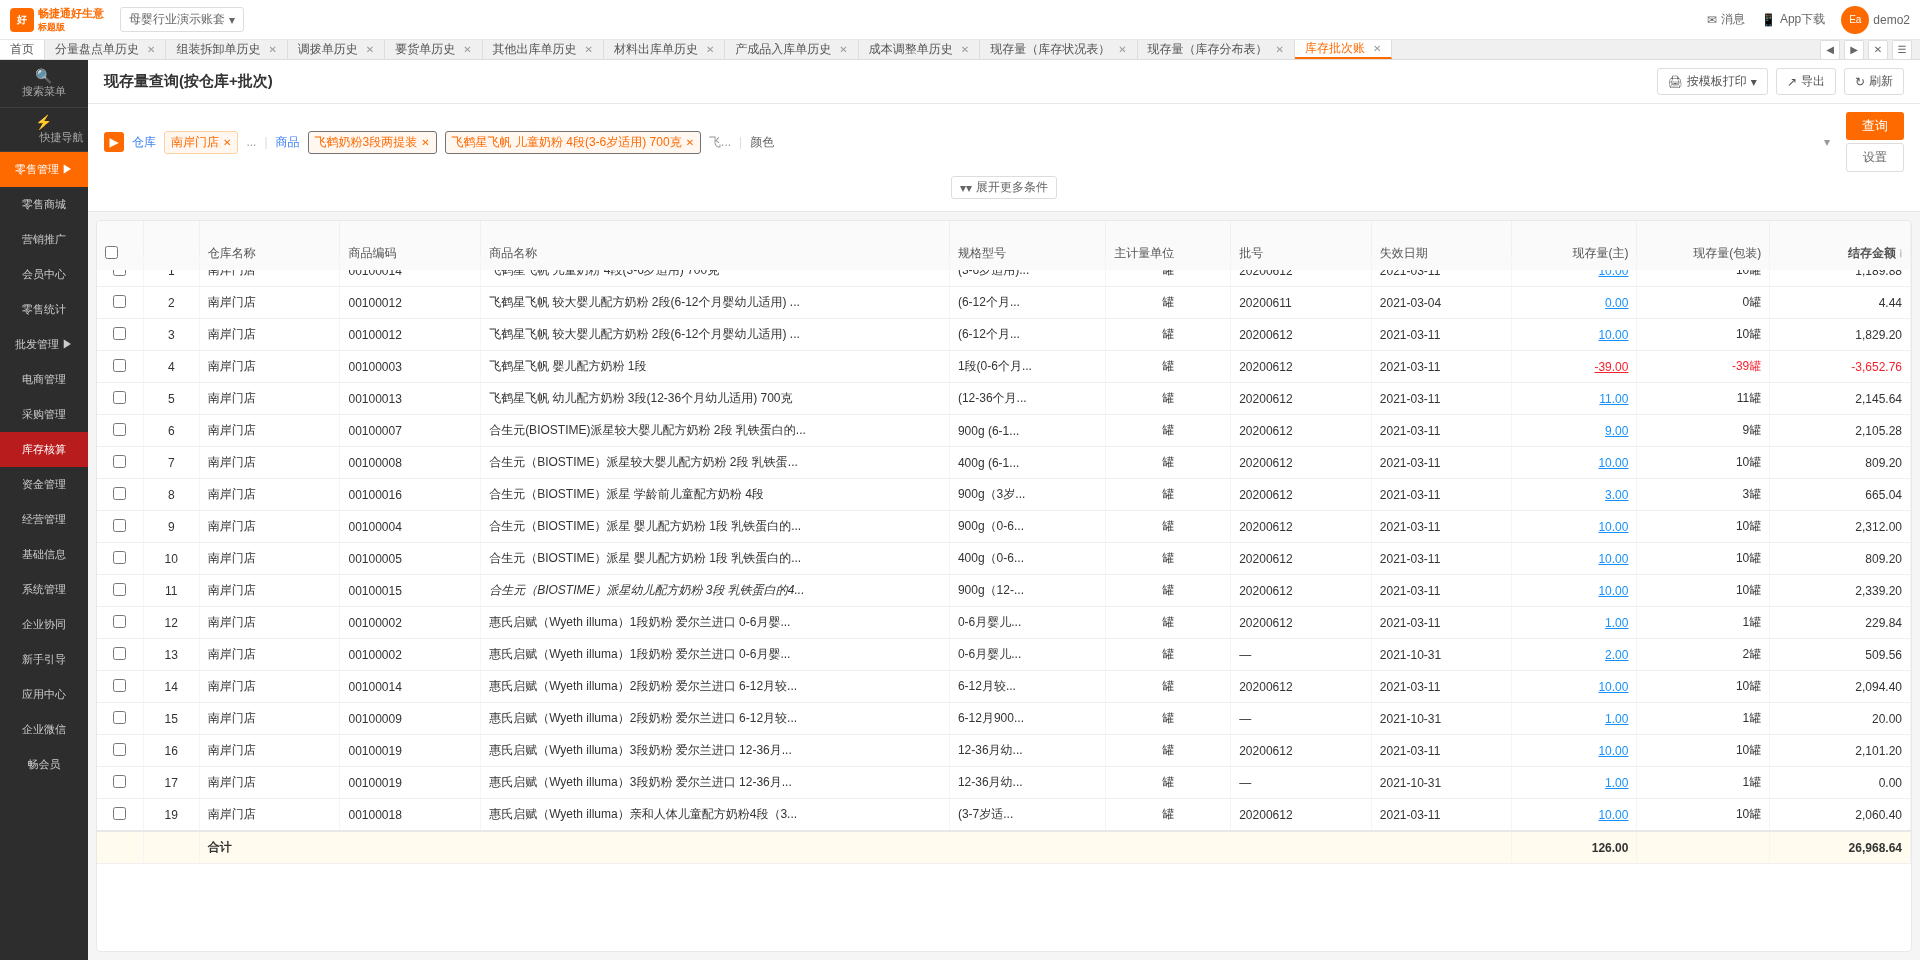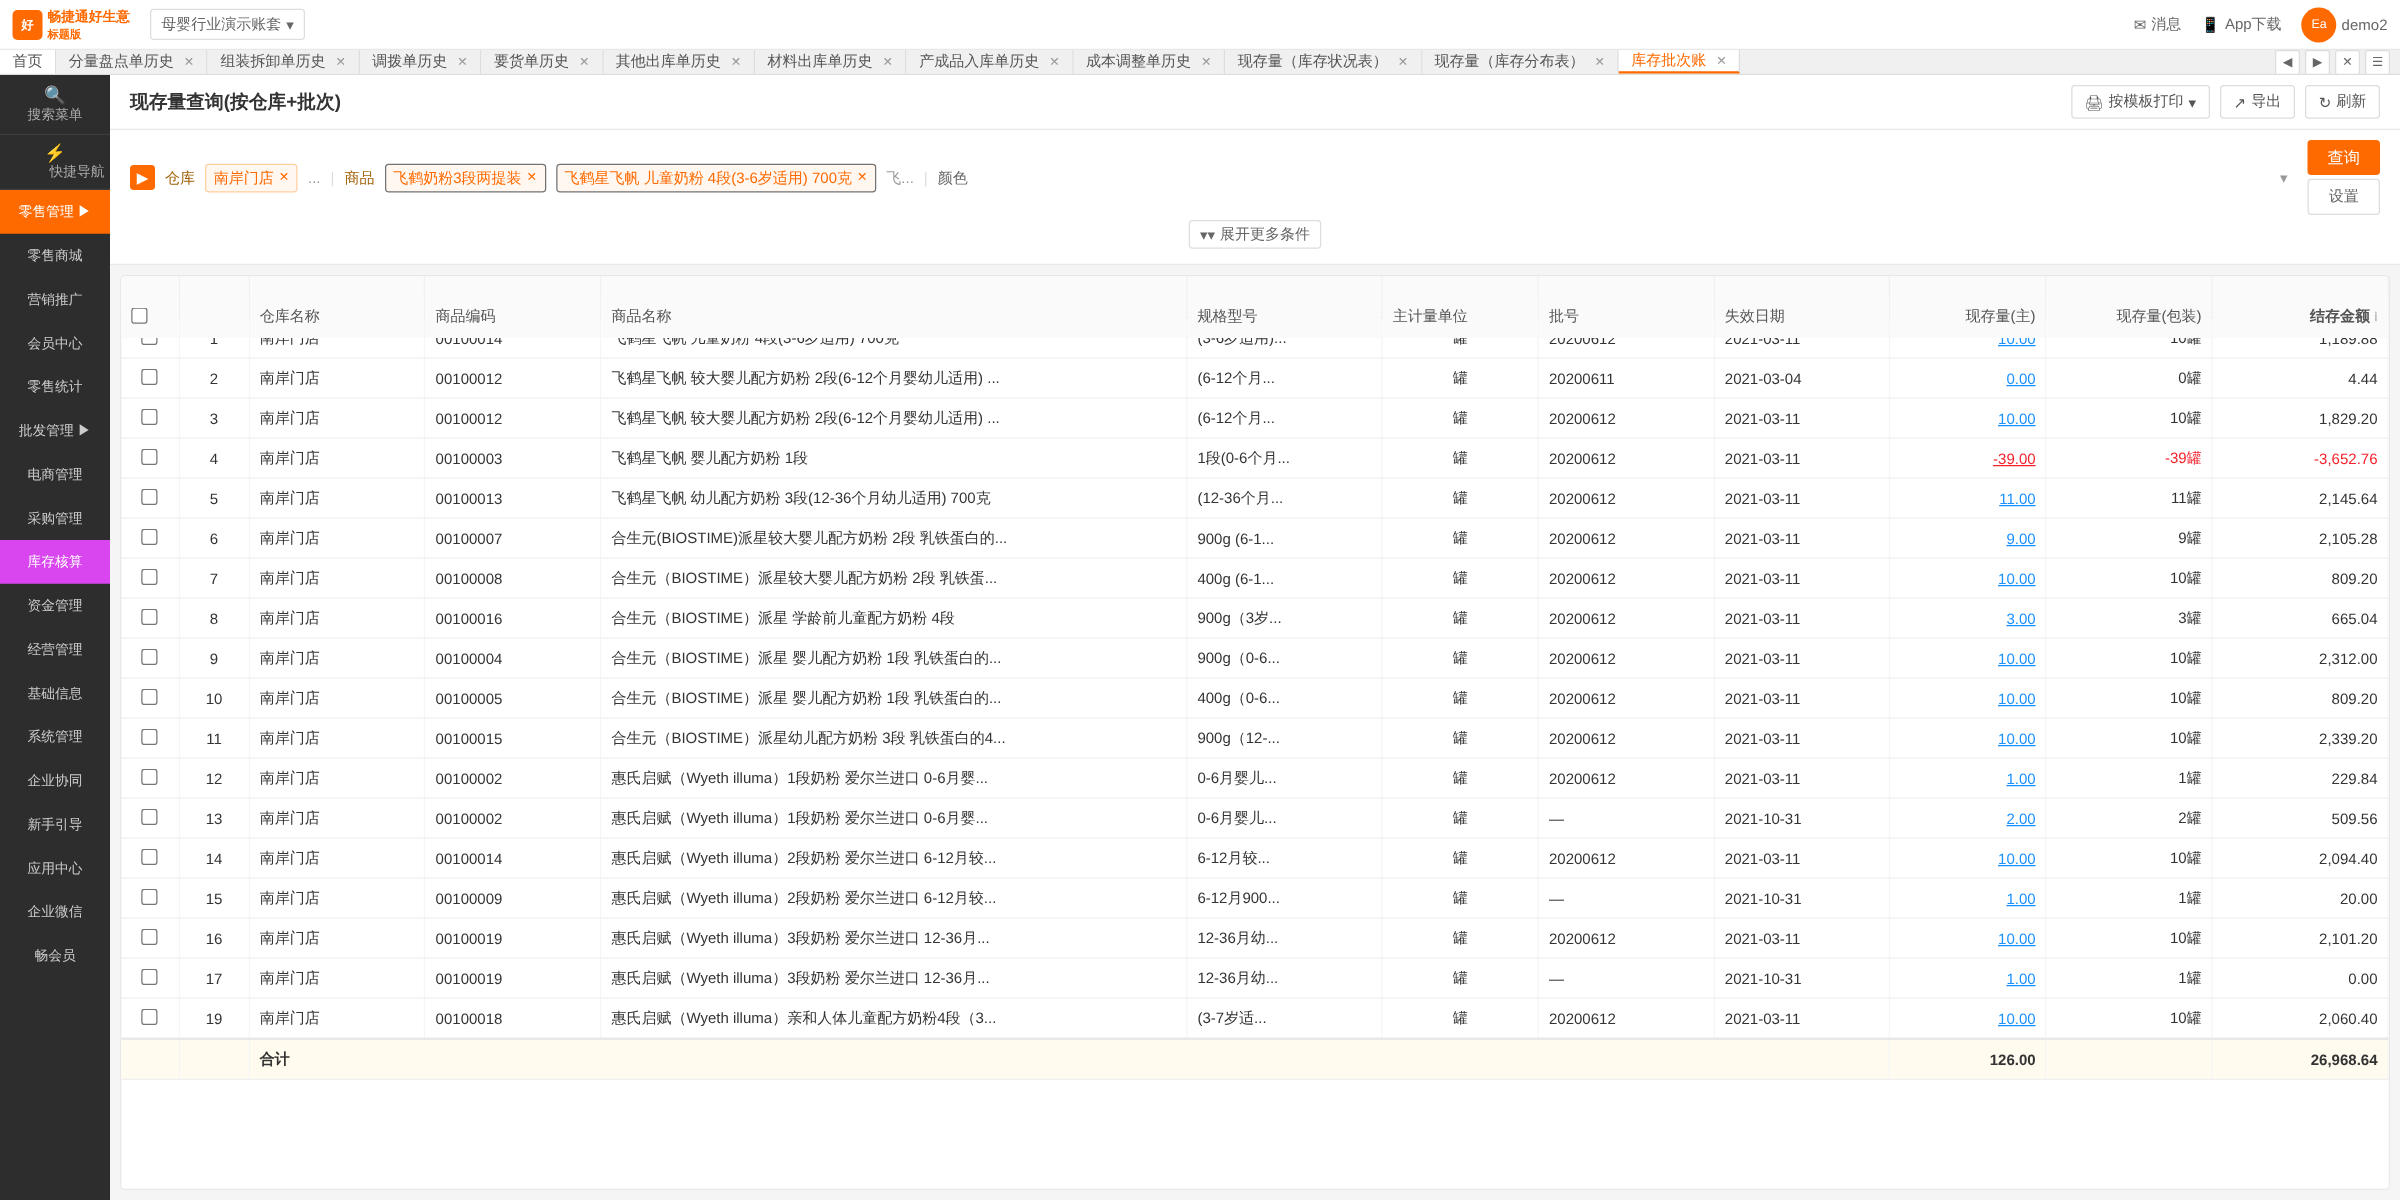--- a/index.html
+++ b/index.html
@@ -43,21 +43,21 @@
     .page-title { font-size: 15px; font-weight: bold; color: #333; }
     .header-actions { display: flex; align-items: center; gap: 8px; }
     .btn-print { display: flex; align-items: center; gap: 4px; padding: 4px 10px; border: 1px solid #ddd; border-radius: 3px; cursor: pointer; color: #555; font-size: 12px; background: #fff; }
     .btn-export { display: flex; align-items: center; gap: 4px; padding: 4px 10px; border: 1px solid #ddd; border-radius: 3px; cursor: pointer; color: #555; font-size: 12px; background: #fff; }
     .btn-refresh { display: flex; align-items: center; gap: 4px; padding: 4px 10px; border: 1px solid #ddd; border-radius: 3px; cursor: pointer; color: #555; font-size: 12px; background: #fff; }
 
     
     .filter-area { background: #fff; padding: 8px 16px; border-bottom: 1px solid #e8e8e8; }
     .filter-row { display: flex; align-items: center; gap: 8px; flex-wrap: wrap; }
     .filter-expand-btn { background: #ff6a00; color: white; border: none; width: 20px; height: 20px; border-radius: 3px; cursor: pointer; display: flex; align-items: center; justify-content: center; font-size: 12px; flex-shrink: 0; }
-    .filter-label { color: #a16207; font-size: 12px; flex-shrink: 0; }
+    .filter-label { color: #3b82f6; font-size: 12px; flex-shrink: 0; }
     .filter-tag { display: flex; align-items: center; gap: 4px; background: #fff7f0; border: 1px solid #ffd0a0; border-radius: 3px; padding: 2px 6px; font-size: 12px; color: #ff6a00; }
     .filter-tag-close { cursor: pointer; color: #ff6a00; font-size: 10px; }
     .filter-more { color: #999; font-size: 12px; }
     .filter-divider { color: #ddd; }
     .product-tag { display: flex; align-items: center; gap: 4px; background: #fff7f0; border: 1px solid #737373; border-radius: 3px; padding: 2px 6px; font-size: 12px; color: #ff6a00; }
     .color-label { color: #666; font-size: 12px; }
     .expand-more-btn { display: flex; align-items: center; gap: 4px; color: #666; cursor: pointer; font-size: 12px; border: 1px solid #ddd; padding: 2px 8px; border-radius: 3px; background: #fff; }
 
     
     .search-btn { background: #ff6a00; color: white; border: none; padding: 5px 16px; border-radius: 3px; cursor: pointer; font-size: 13px; }
@@ -152,21 +152,21 @@
       <div class="sidebar-nav-text">快捷导航</div>
     </div>
     <div class="sidebar-item active">零售管理 ▶</div>
     <div class="sidebar-item">零售商城</div>
     <div class="sidebar-item">营销推广</div>
     <div class="sidebar-item">会员中心</div>
     <div class="sidebar-item">零售统计</div>
     <div class="sidebar-item">批发管理 ▶</div>
     <div class="sidebar-item">电商管理</div>
     <div class="sidebar-item">采购管理</div>
-    <div class="sidebar-item" style="background:#d946ef; color:white;">库存核算</div>
+    <div class="sidebar-item" style="background:#b91c1c; color:white;">库存核算</div>
     <div class="sidebar-item">资金管理</div>
     <div class="sidebar-item">经营管理</div>
     <div class="sidebar-item">基础信息</div>
     <div class="sidebar-item">系统管理</div>
     <div class="sidebar-item">企业协同</div>
     <div class="sidebar-item">新手引导</div>
     <div class="sidebar-item">应用中心</div>
     <div class="sidebar-item">企业微信</div>
     <div class="sidebar-item">畅会员</div>
   </div>
@@ -387,21 +387,21 @@
     <td>2021-03-11</td>
     <td class="text-right" style="color:#1890ff; text-decoration:underline; cursor:pointer;">10.00</td>
     <td class="text-right" style="color:inherit;">10罐</td>
     <td class="text-right" style="color:inherit;">809.20</td>
   </tr>
             <tr>
     <td class="text-center"><input type="checkbox" style=""></td>
     <td class="text-center">11</td>
     <td>南岸门店</td>
     <td>00100015</td>
-    <td style="max-width:280px; overflow:hidden; text-overflow:ellipsis;">合生元（BIOSTIME）派星幼儿配方奶粉 3段 乳铁蛋白的4...</td>
+    <td style="max-width:280px; overflow:hidden; text-overflow:ellipsis;font-style:italic;">合生元（BIOSTIME）派星幼儿配方奶粉 3段 乳铁蛋白的4...</td>
     <td>900g（12-...</td>
     <td class="text-center">罐</td>
     <td>20200612</td>
     <td>2021-03-11</td>
     <td class="text-right" style="color:#1890ff; text-decoration:underline; cursor:pointer;">10.00</td>
     <td class="text-right" style="color:inherit;">10罐</td>
     <td class="text-right" style="color:inherit;">2,339.20</td>
   </tr>
             <tr>
     <td class="text-center"><input type="checkbox" style=""></td>

